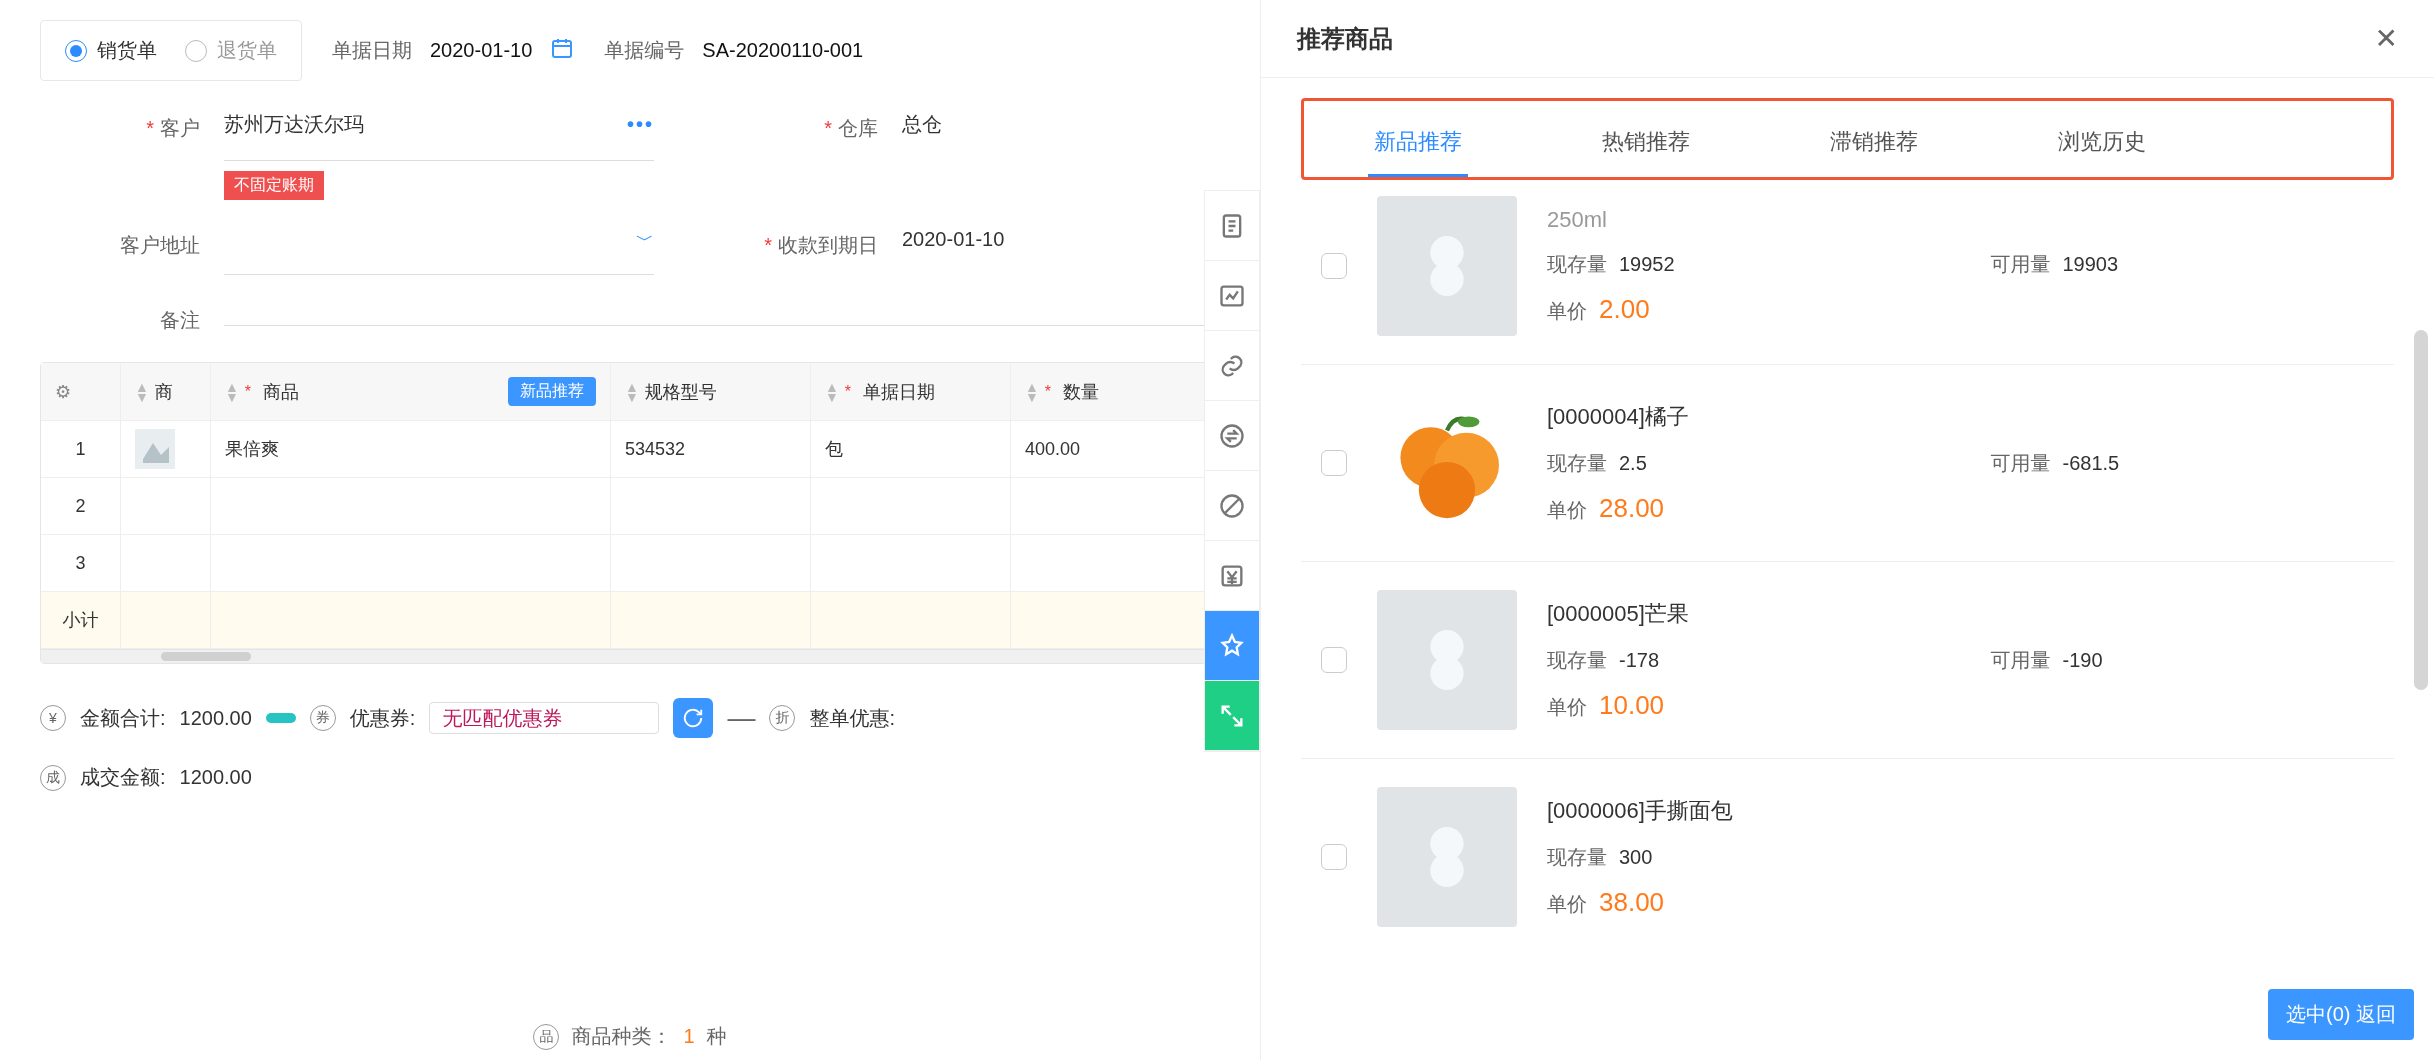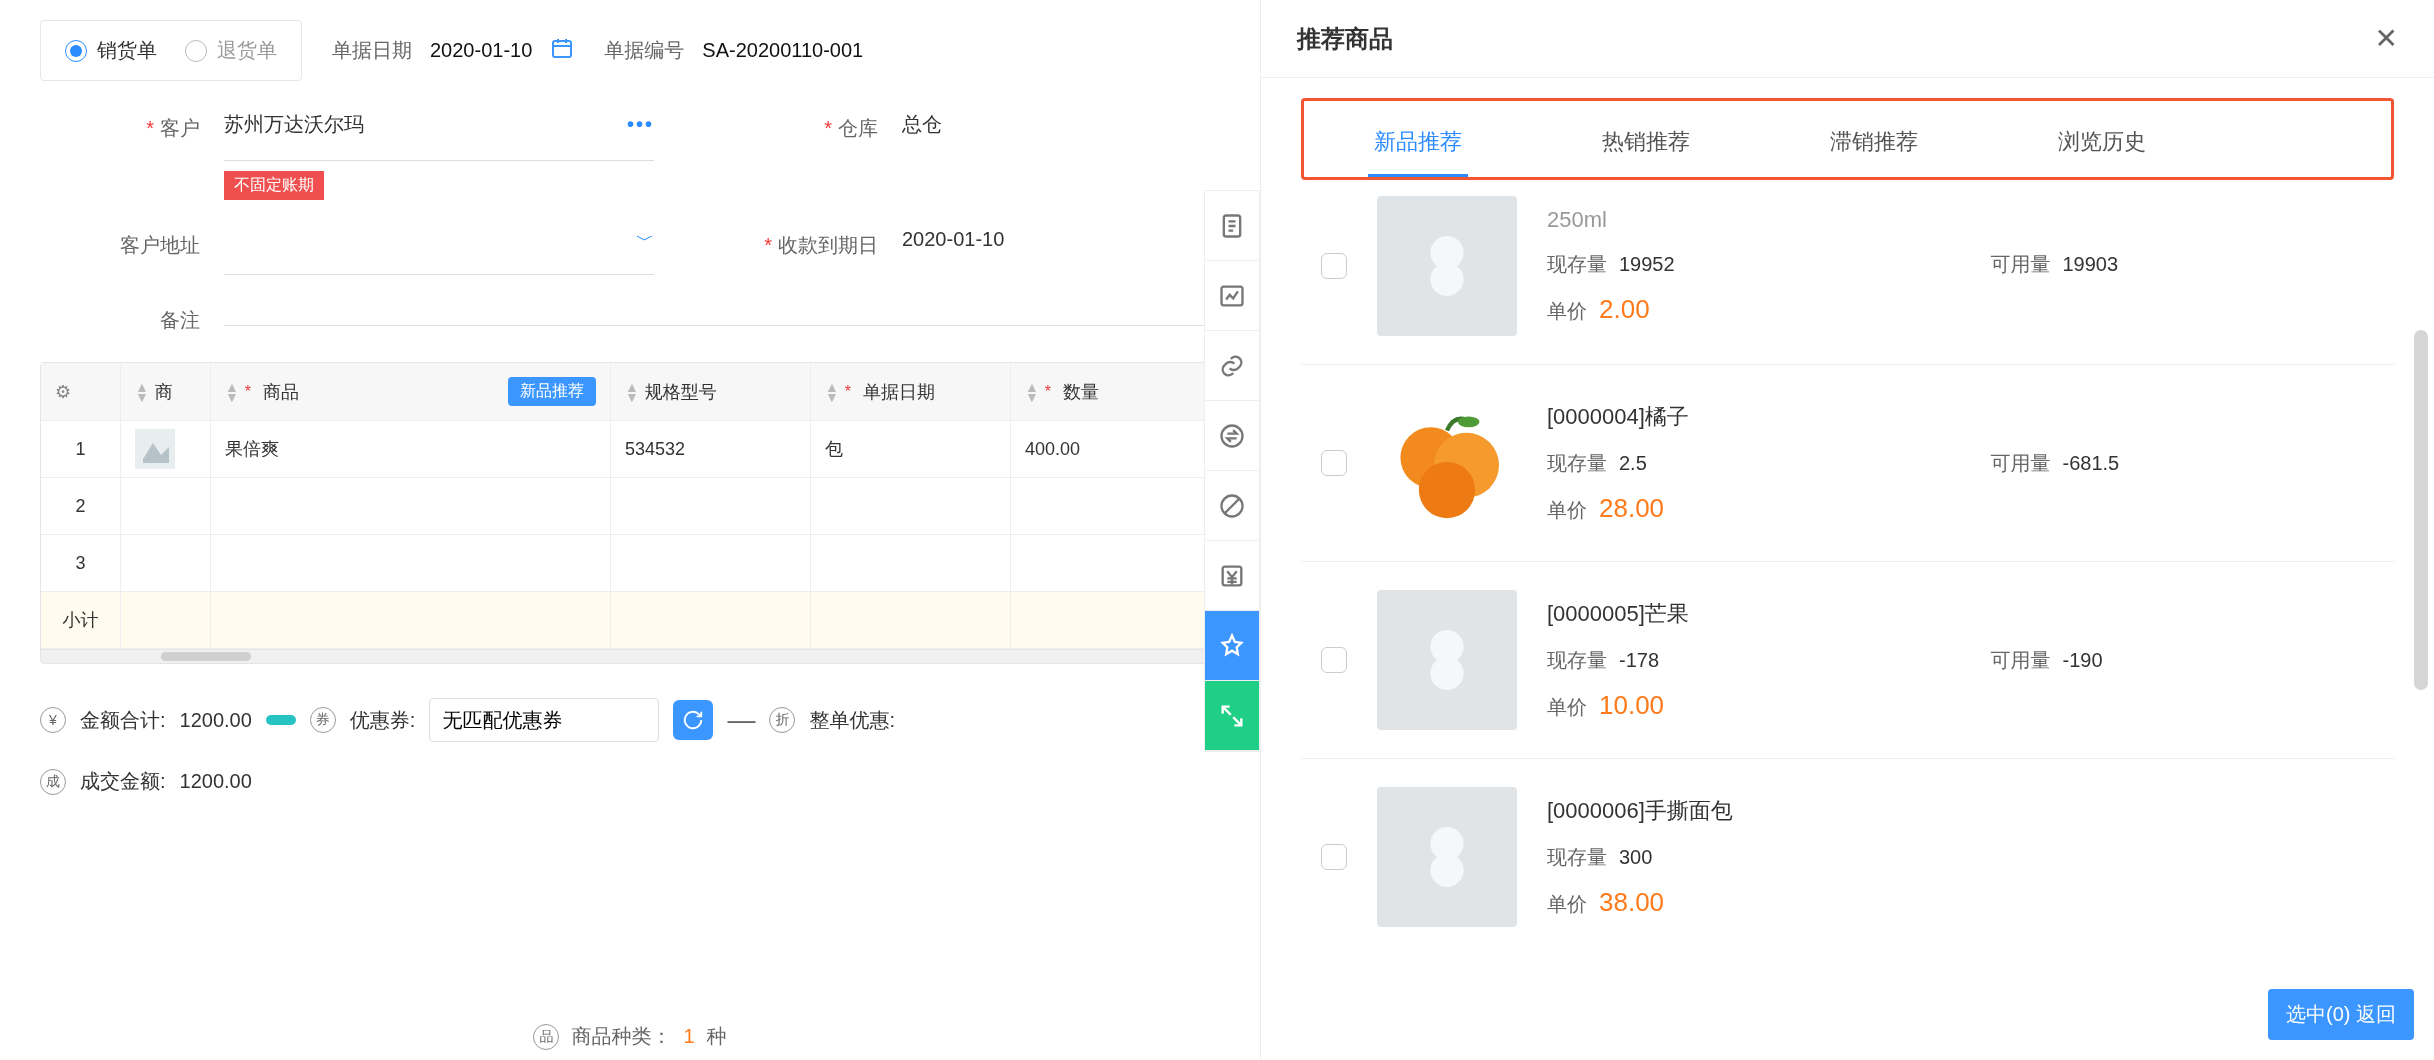--- a/index.html
+++ b/index.html
@@ -121,21 +121,21 @@
     .gear { color:#888; }
     .subtotal-row { background:#fffcef; }
     .grid-scroll { height:14px; background:#f0f0f0; border-top:1px solid #e5e5e5; position:relative; }
     .grid-scroll::after { content:""; position:absolute; left:120px; width:90px; top:2px; bottom:2px; background:#d0d0d0; border-radius:6px; }
 
     
     .totals { display:flex; align-items:center; gap:14px; margin-top:34px; font-size:20px; }
     .circ-ic { width:26px; height:26px; border:1px solid #999; border-radius:50%; display:flex; align-items:center; justify-content:center; color:#666; font-size:14px; }
     .minus-chip { width:30px; height:10px; border-radius:5px; background:#27c2c2; }
     .coupon-box {
-      border:1px solid #ddd; border-radius:4px; height:44px; display:flex; align-items:center; padding:0 12px; color:#000000; width:230px;
+      border:1px solid #ddd; border-radius:4px; height:32px; display:flex; align-items:center; padding:0 12px; color:#be185d; width:230px;
     }
     .reload-sq { width:40px; height:40px; border-radius:6px; background:#3c96ff; display:flex; align-items:center; justify-content:center; color:#fff; }
     .footer-kinds {
       position:absolute; left:0; right:0; bottom:10px; text-align:center; font-size:20px; color:#666;
       display:flex; align-items:center; justify-content:center; gap:12px;
     }
     .footer-kinds .orange { color:#ff7a1a; }
 
     
     .side-strip {

